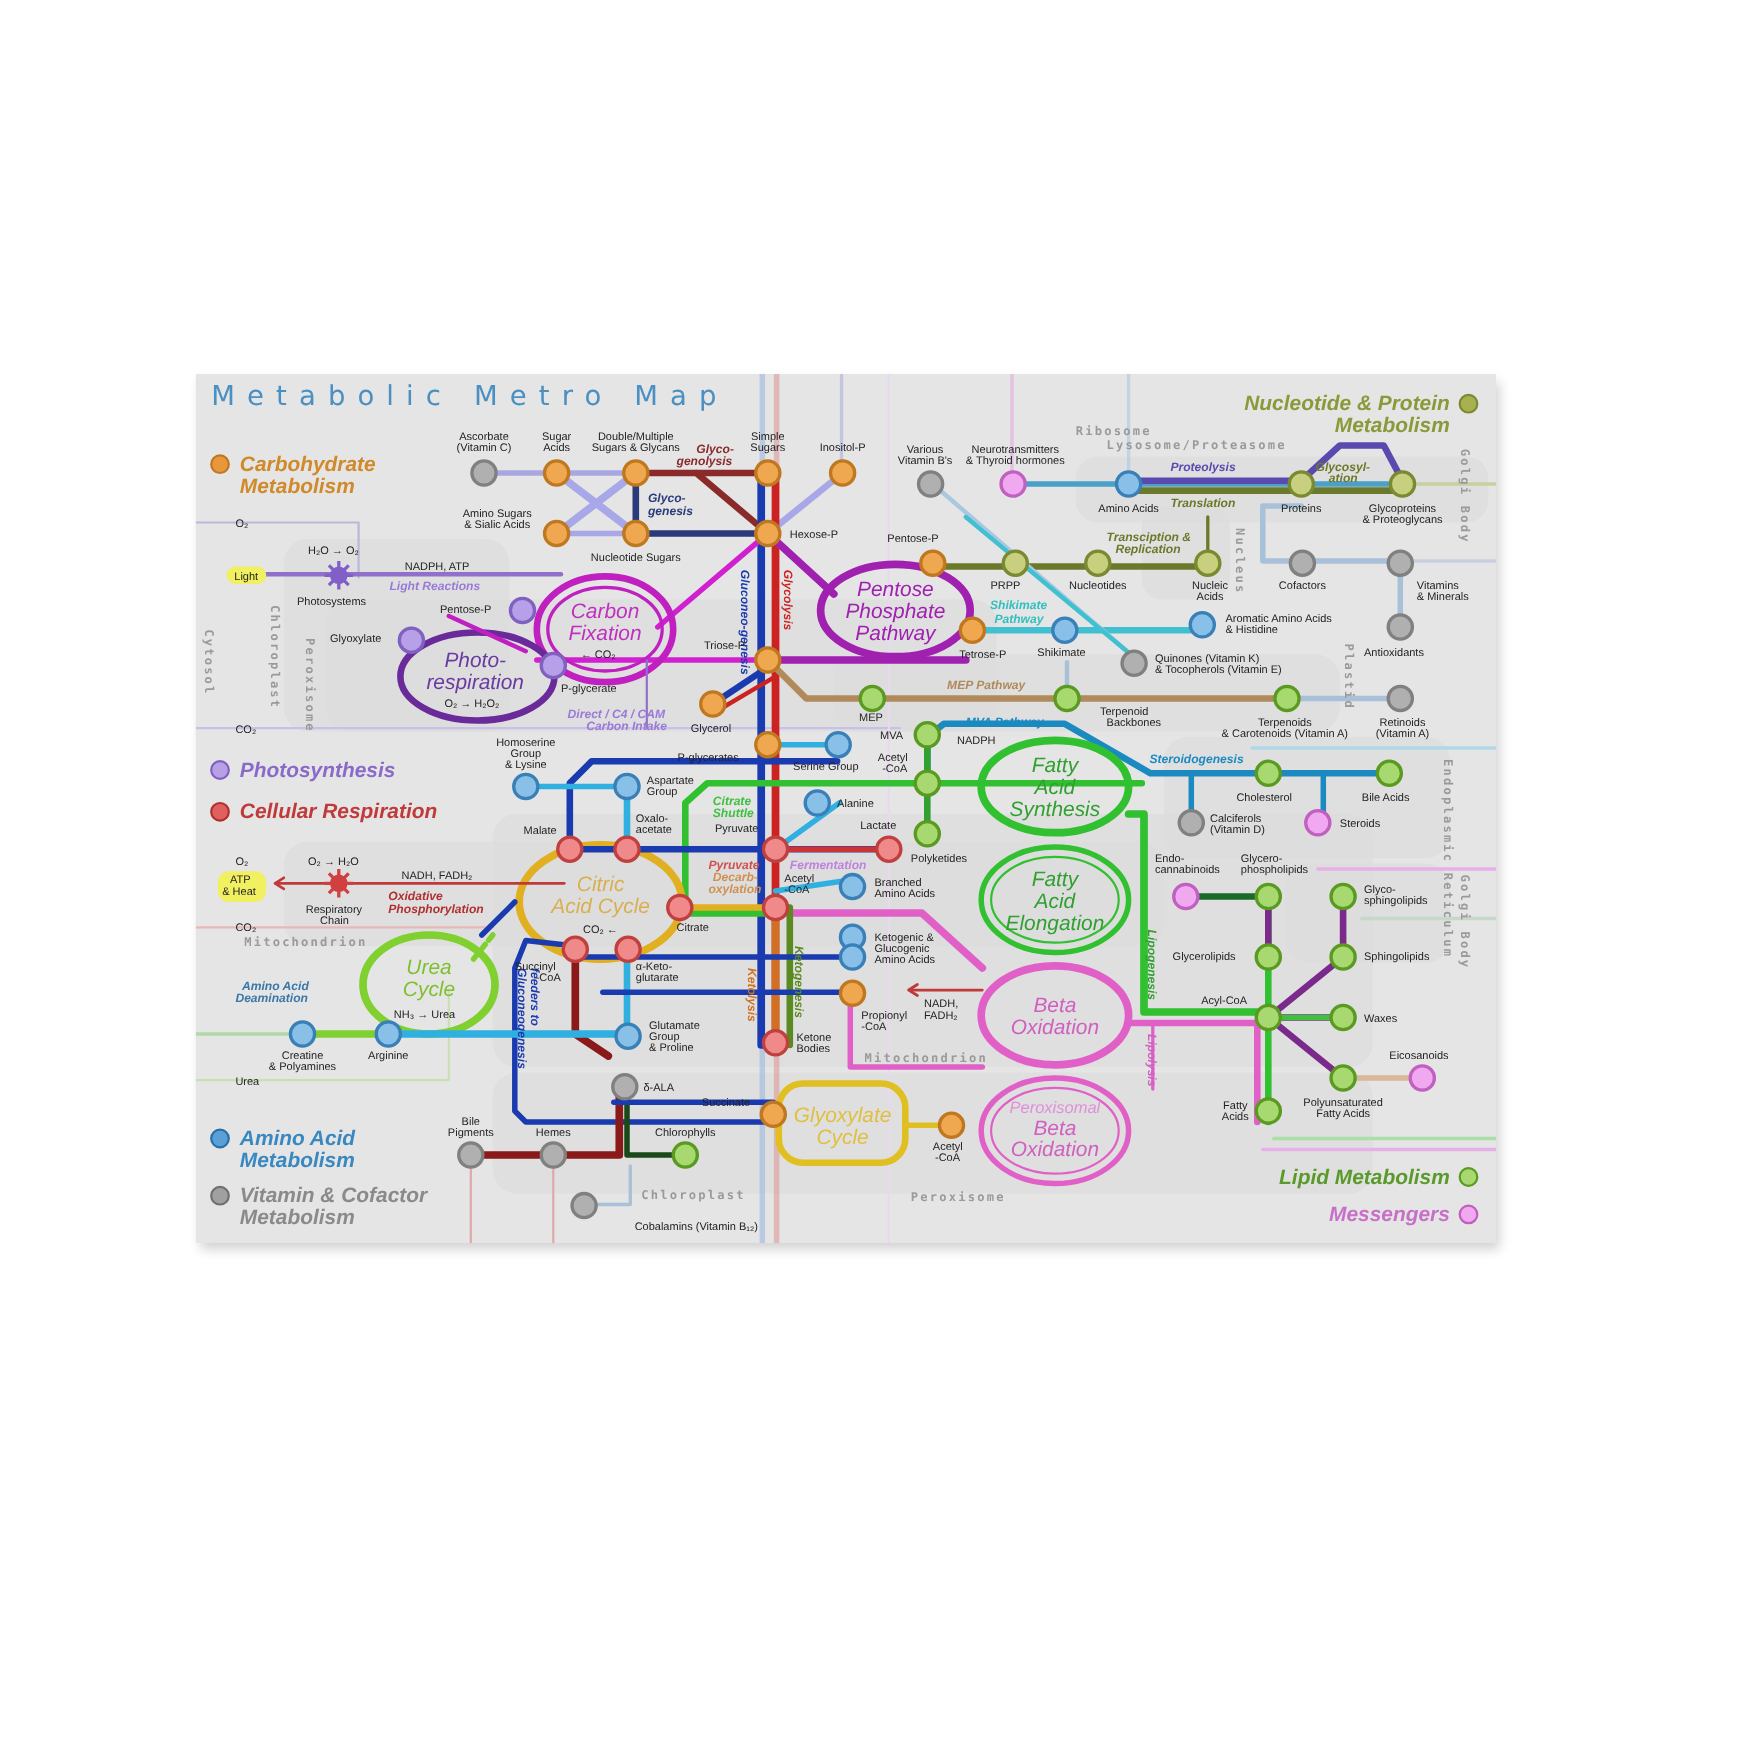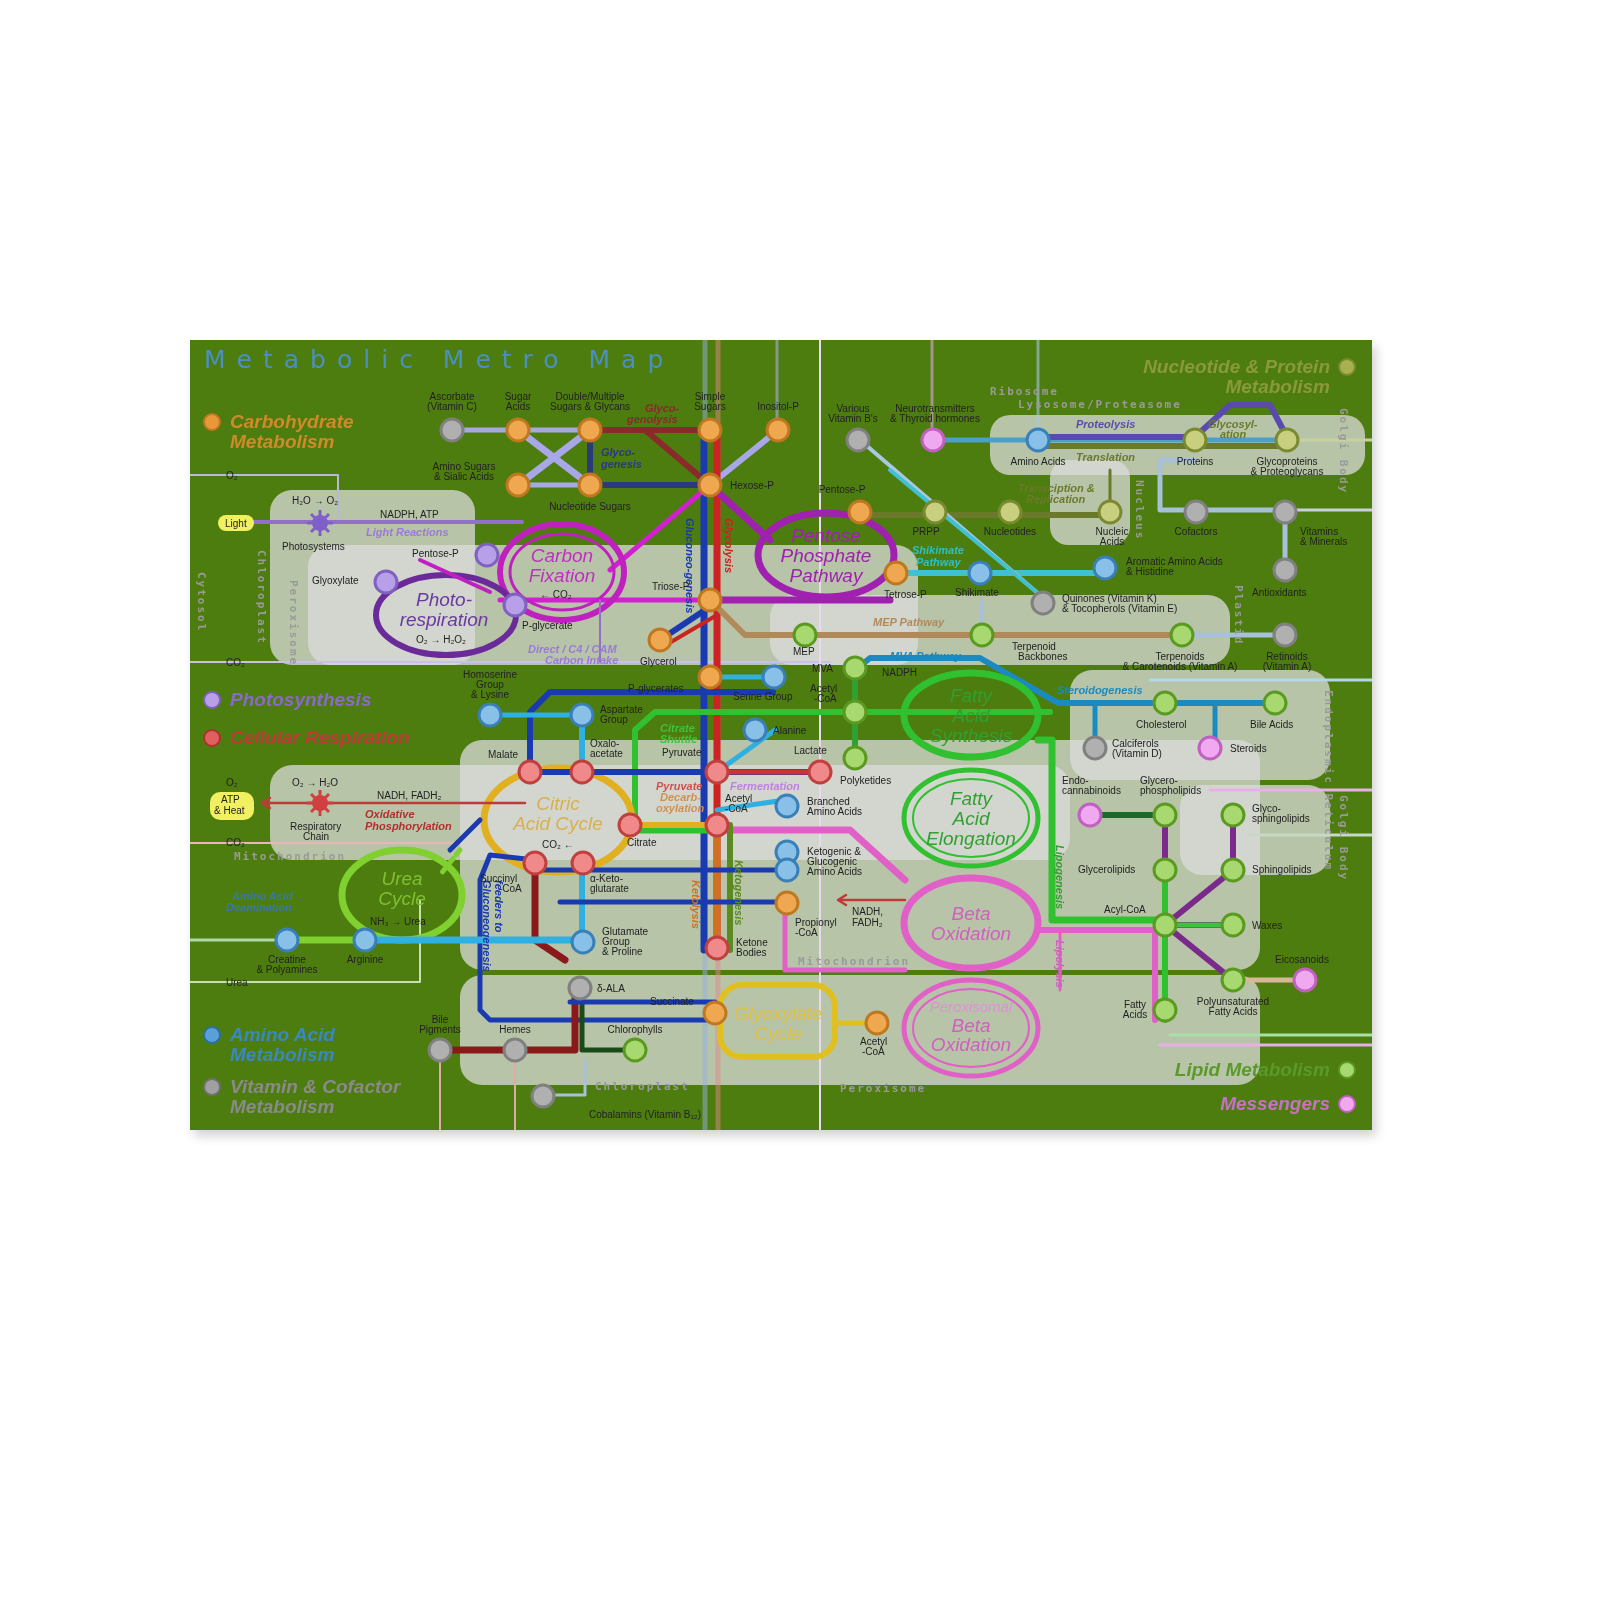--- a/index.html
+++ b/index.html
@@ -1,17 +1,17 @@
 <!DOCTYPE html>
 <html><head>
 <meta charset="utf-8">
 <style>
   html,body{margin:0;padding:0;background:#ffffff;}
   body{width:1600px;height:1600px;position:relative;overflow:hidden;font-family:"Liberation Sans",sans-serif;}
-  .poster{position:absolute;left:190px;top:340px;width:1182px;height:790px;background:#4d7c0f;box-shadow:4px 6px 10px rgba(0,0,0,0.18);overflow:hidden;}
+  .poster{position:absolute;left:178px;top:340px;width:1182px;height:790px;background:#e5e5e5;box-shadow:4px 6px 10px rgba(0,0,0,0.18);overflow:hidden;}
   svg{position:absolute;left:0;top:0;}
   .title{font-family:"DejaVu Sans",sans-serif;font-size:25px;letter-spacing:11px;fill:#4a90c2;}
   .lbls{font-family:"Liberation Sans",sans-serif;font-size:10px;fill:#222;}
   .legend{font-family:"Liberation Sans",sans-serif;font-size:19px;font-weight:bold;font-style:italic;}
   .cycle{font-family:"Liberation Sans",sans-serif;font-size:19px;font-style:italic;}
   .path{font-family:"Liberation Sans",sans-serif;font-size:11px;font-weight:bold;font-style:italic;}
   .comp{font-family:"DejaVu Sans Mono",monospace;font-size:11px;fill:#9a9a9a;letter-spacing:2px;font-weight:bold;}
   .box{fill:#dcdcdc;opacity:0.75;}
 </style>
 </head>

